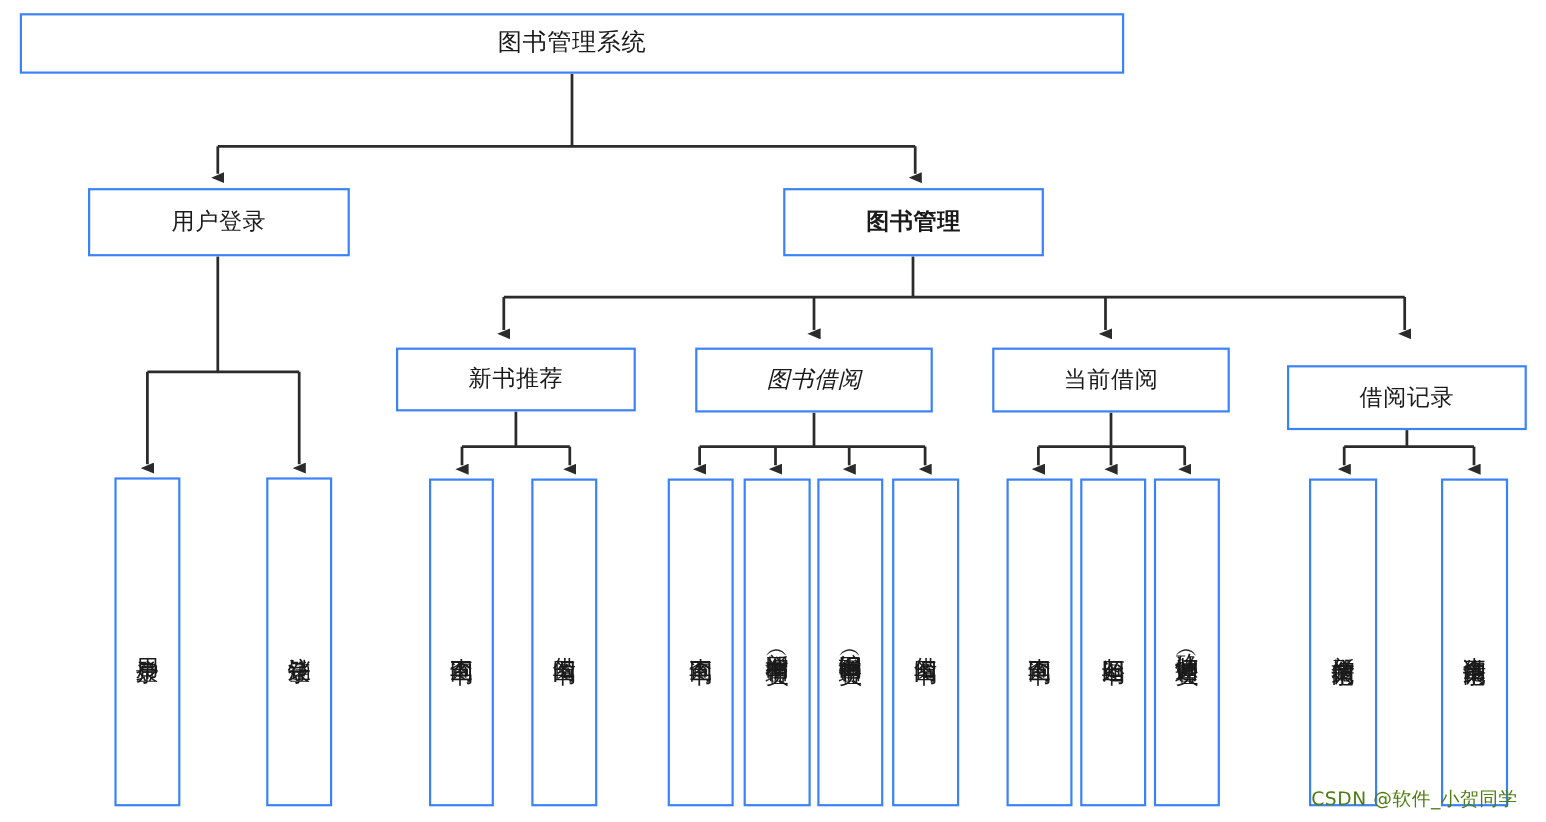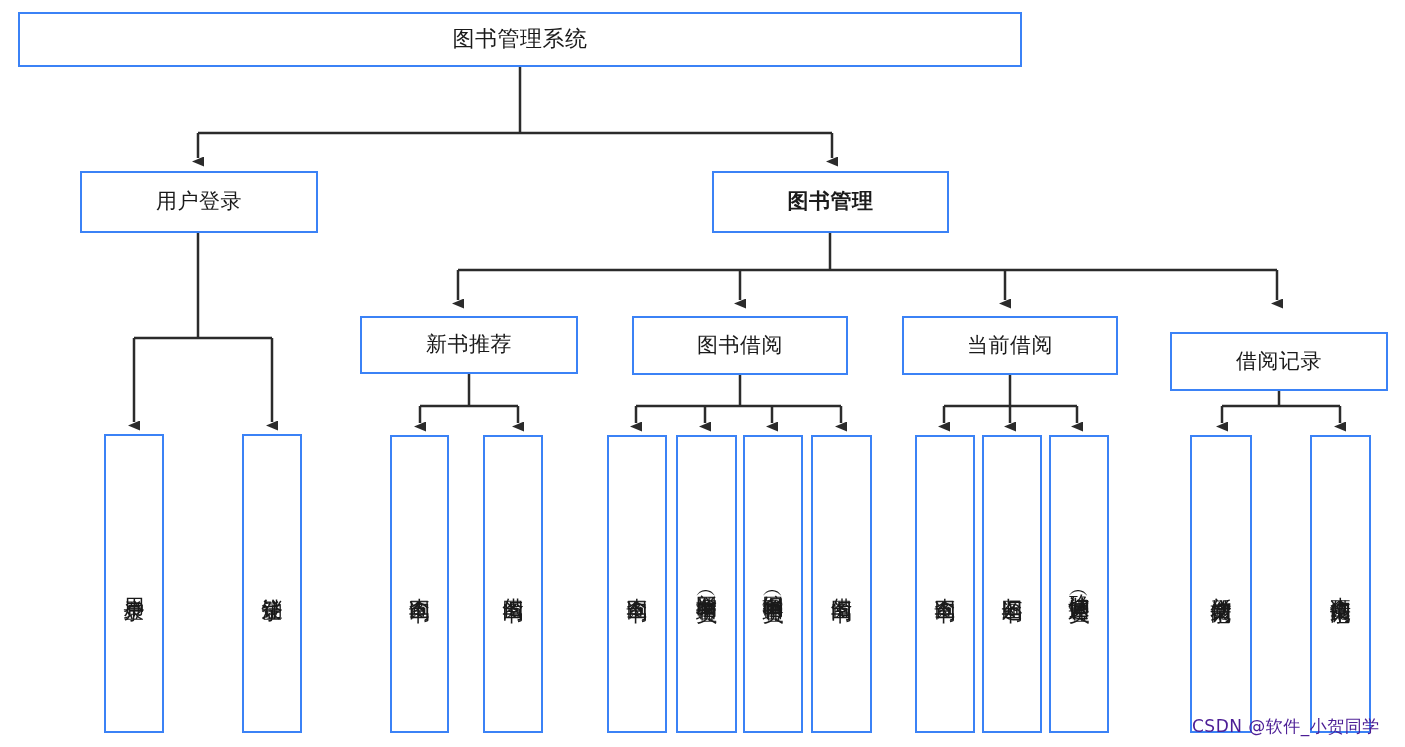--- a/index.html
+++ b/index.html
@@ -57,21 +57,21 @@
     -webkit-writing-mode: vertical-rl;
     font-size: 21px;
     line-height: 1.05;
     letter-spacing: 1.5px;
     white-space: normal;
     max-height: 100%;
   }
   .watermark {
     position: absolute;
     font-size: 17px;
-    color: #4c1d95;
+    color: #4d7c0f;
     white-space: nowrap;
     user-select: none;
     letter-spacing: 0.5px;
   }
 </style>
 </head>
 <body>
 
 <div id="canvas">
 
@@ -134,21 +134,21 @@
   </div>
 
   <div class="node level2" style="left:712px; top:171px; width:237px; height:62px;font-weight:bold;">
     <span class="label">图书管理</span>
   </div>
 
   <div class="node level3" style="left:360px; top:316px; width:218px; height:58px;">
     <span class="label">新书推荐</span>
   </div>
 
-  <div class="node level3" style="left:632px; top:316px; width:216px; height:59px;">
+  <div class="node level3" style="left:632px; top:316px; width:216px; height:59px;font-style:italic;">
     <span class="label">图书借阅</span>
   </div>
 
   <div class="node level3" style="left:902px; top:316px; width:216px; height:59px;">
     <span class="label">当前借阅</span>
   </div>
 
   <div class="node level3" style="left:1170px; top:332px; width:218px; height:59px;font-family:Liberation Serif, serif;">
     <span class="label">借阅记录</span>
   </div>

